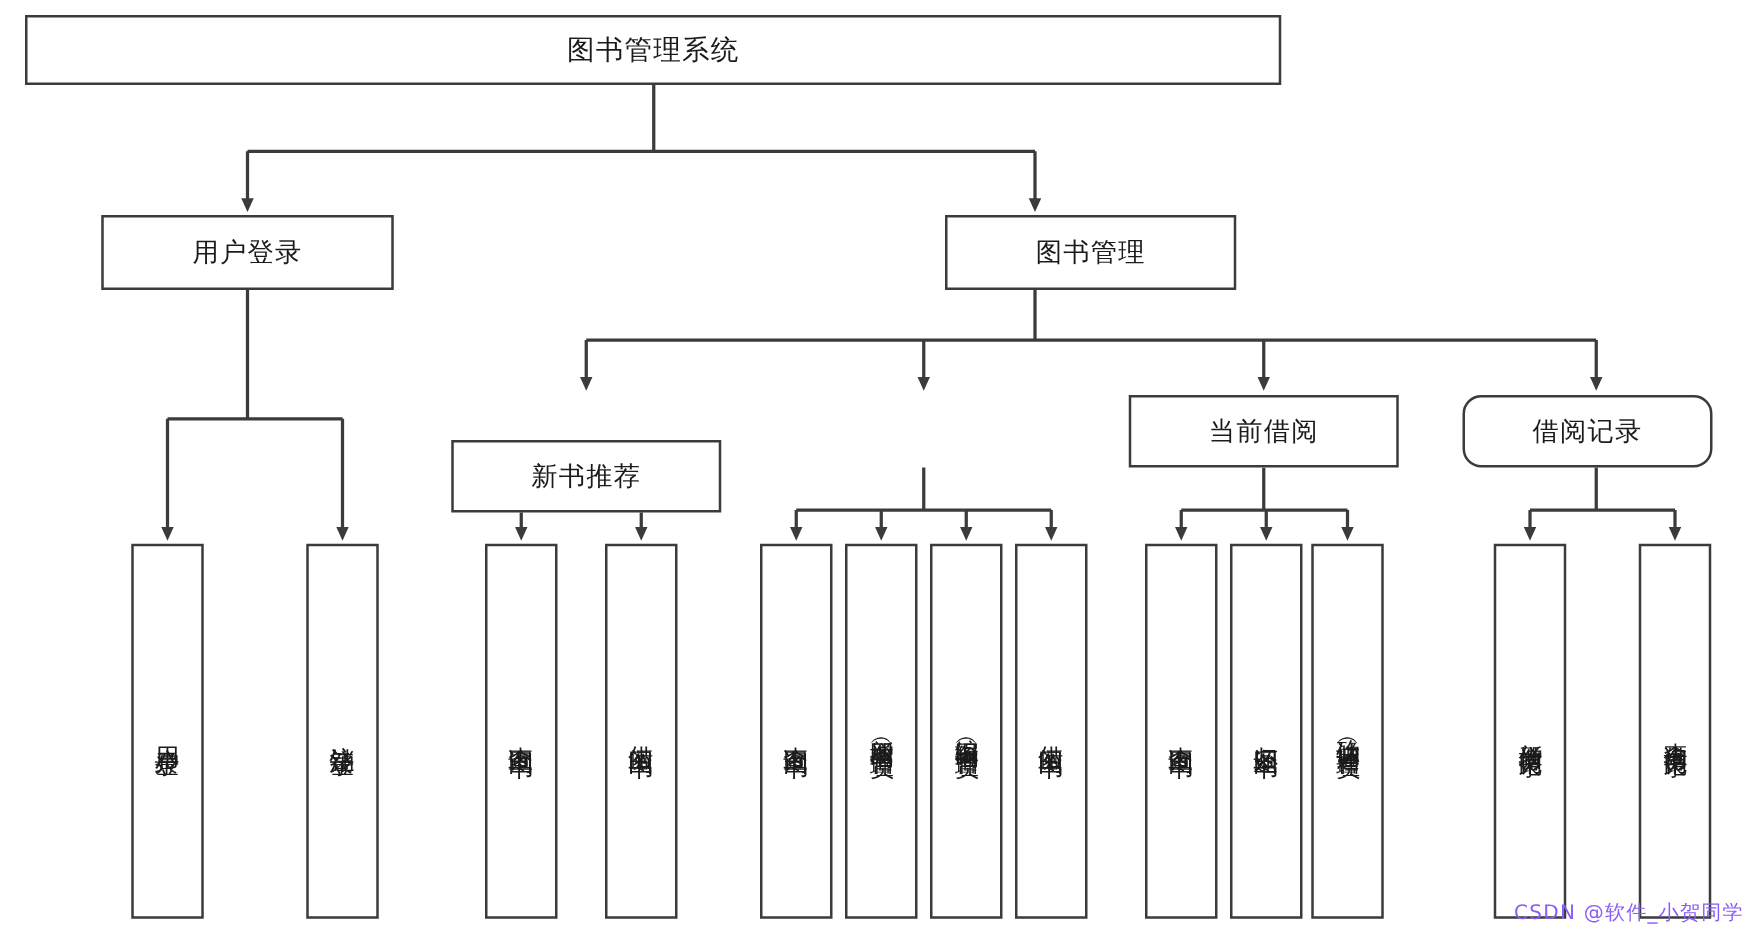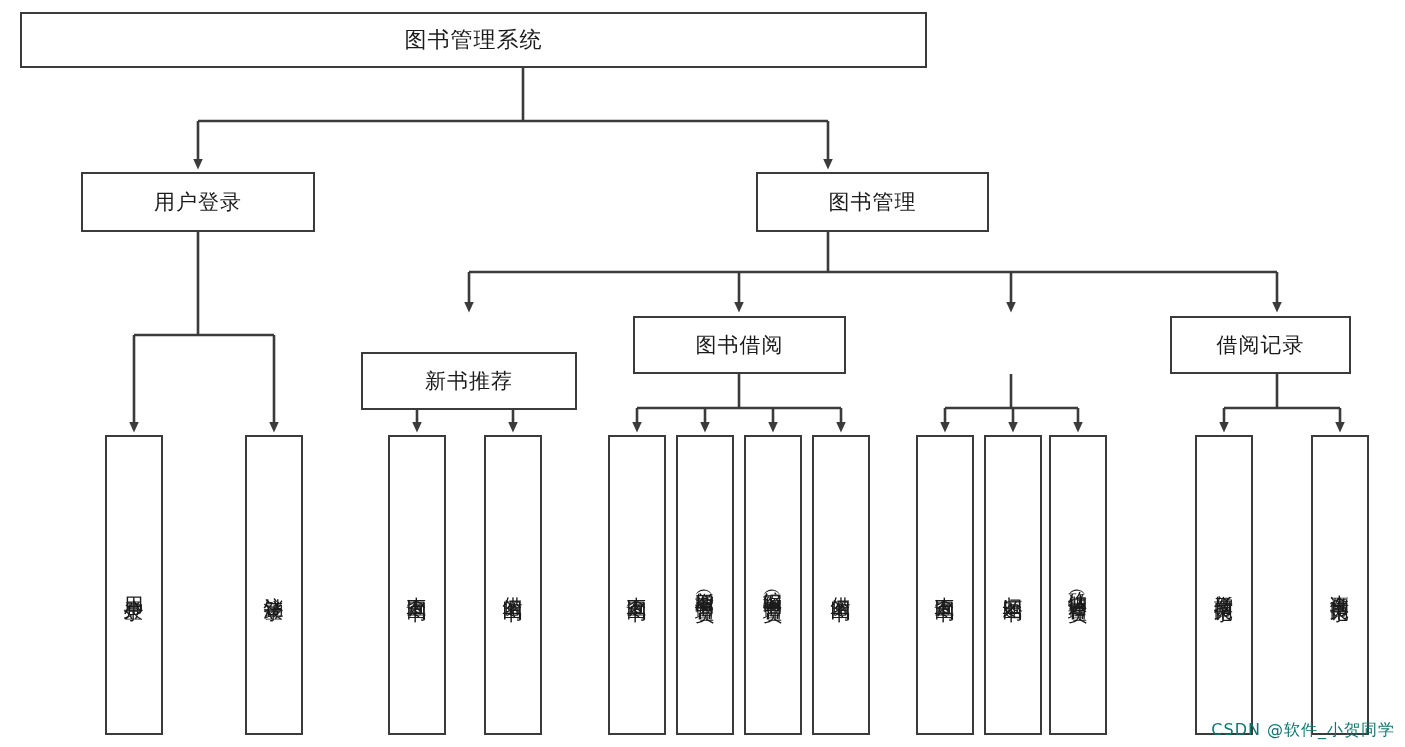--- a/index.html
+++ b/index.html
@@ -37,21 +37,21 @@
     text-align:center;
   }
   .lbl{display:block;white-space:nowrap;}
   .node.leaf .lbl{writing-mode:vertical-rl;text-orientation:upright;}
 
   #watermark{
     position:absolute;
     right:10px;
     bottom:6px;
     font-size:16px;
-    color:#0f766e;
+    color:#8b5cf6;
     letter-spacing:1px;
     white-space:nowrap;
     font-family:"DejaVu Sans","Liberation Sans",sans-serif;
   }
 </style>
 </head>
 <body>
 
 <div id="canvas">
 
@@ -98,38 +98,38 @@
       <path d="M1013,408 L1013,423" marker-end="url(#arr)"></path>
       <path d="M1078,408 L1078,423" marker-end="url(#arr)"></path>
 
       <path d="M1277,374 L1277,408"></path>
       <path d="M1224,408 L1340,408"></path>
       <path d="M1224,408 L1224,423" marker-end="url(#arr)"></path>
       <path d="M1340,408 L1340,423" marker-end="url(#arr)"></path>
     </g>
   </svg>
 
-  <div class="node root horiz" style="left:20px;top:12px;width:907px;height:56px;">
+  <div class="node root horiz" style="left:20px;top:12px;width:1005px;height:56px;">
     <span class="lbl">图书管理系统</span>
   </div>
 
   <div class="node horiz" style="left:81px;top:172px;width:234px;height:60px;">
     <span class="lbl">用户登录</span>
   </div>
   <div class="node horiz" style="left:712px;top:172px;width:233px;height:60px;margin-left:44px;">
     <span class="lbl">图书管理</span>
   </div>
 
   <div class="node horiz" style="left:361px;top:316px;width:216px;height:58px;margin-top:36px;">
     <span class="lbl">新书推荐</span>
   </div>
-  <div class="node horiz" style="left:633px;top:316px;width:213px;height:58px;">
-    <span class="lbl">图书借阅</span>
+  <div class="node horiz" style="left:903px;top:316px;width:216px;height:58px;">
+    <span class="lbl">当前借阅</span>
   </div>
-  <div class="node horiz" style="left:1170px;top:316px;width:181px;height:58px;">
+  <div class="node horiz" style="left:1170px;top:316px;width:200px;height:58px;border-radius:15px;">
     <span class="lbl">借阅记录</span>
   </div>
 
   <div class="node leaf" style="left:105px;top:435px;width:58px;height:300px;">
     <span class="lbl">用户登录</span>
   </div>
   <div class="node leaf" style="left:245px;top:435px;width:58px;height:300px;">
     <span class="lbl">注销登录</span>
   </div>
 

